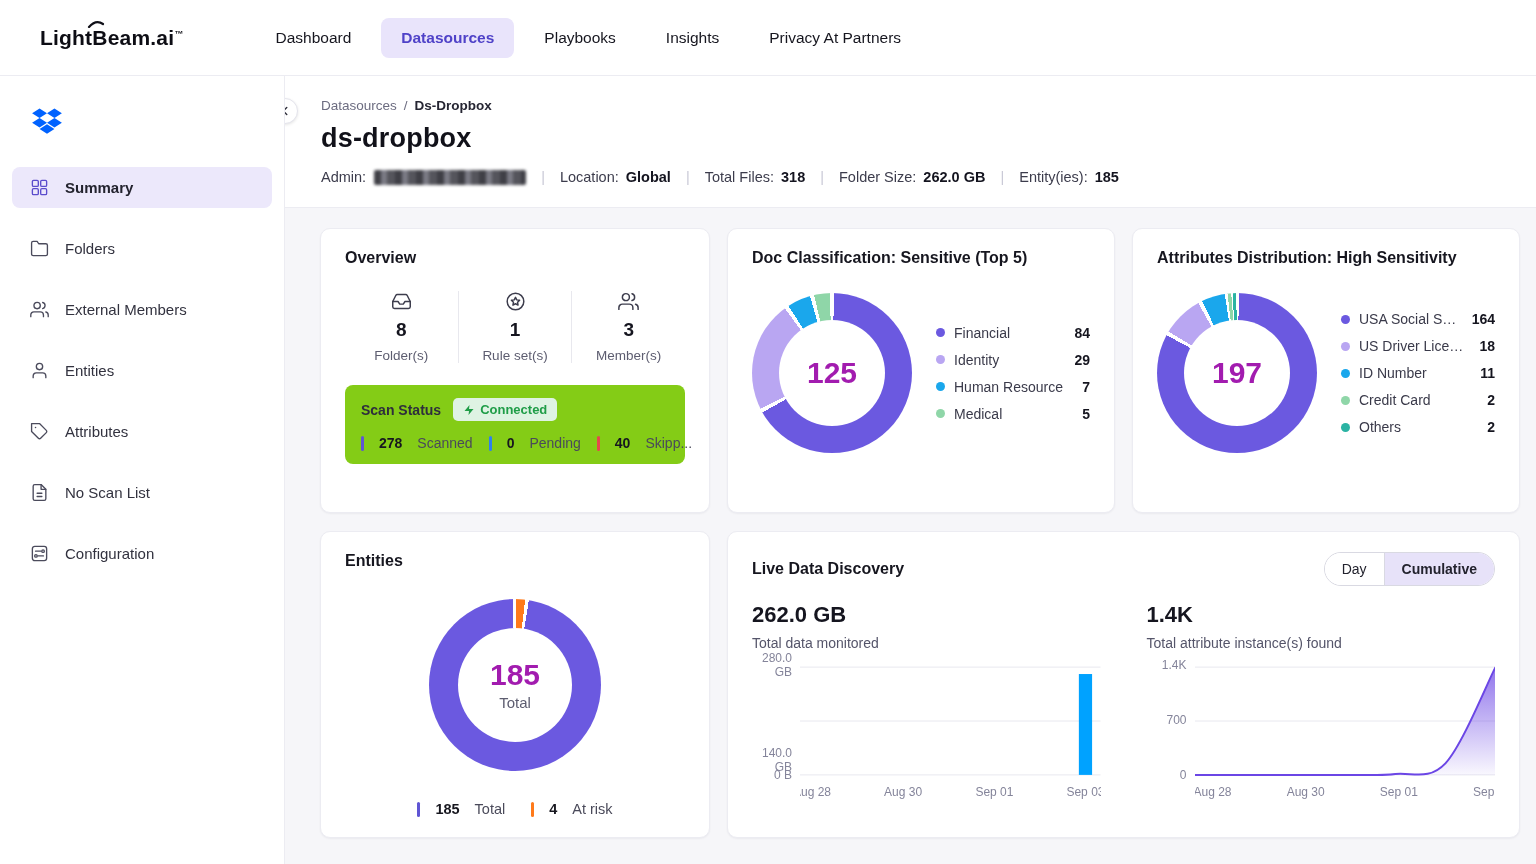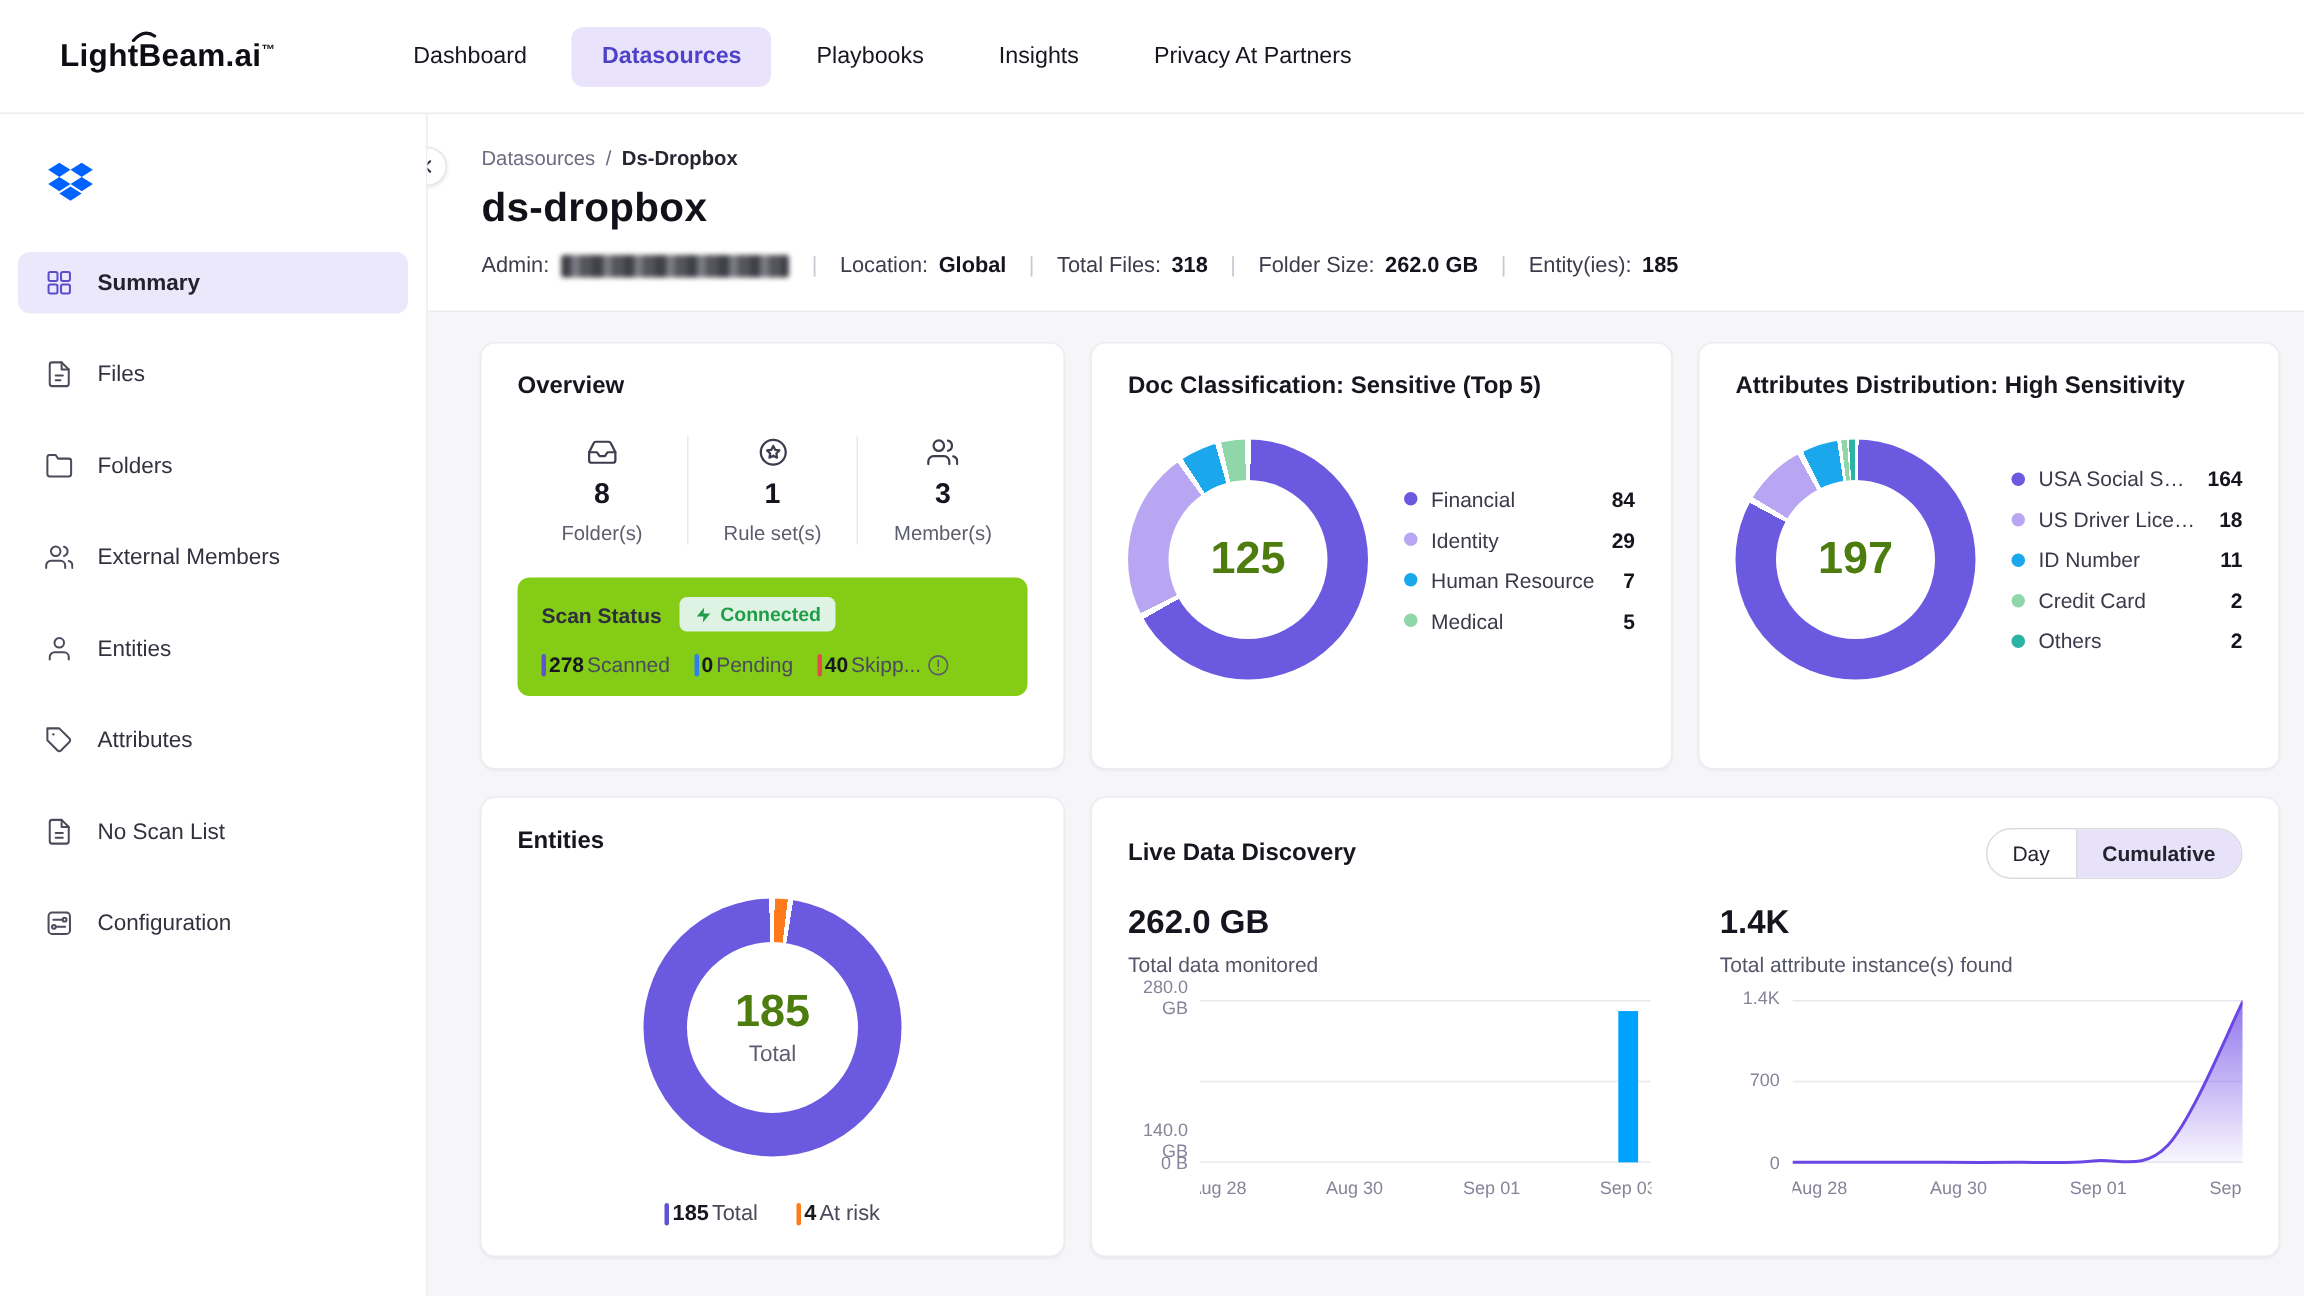--- a/index.html
+++ b/index.html
@@ -49,30 +49,30 @@
   .ov-stat:last-child{border-right:none}
   .ov-stat .icn{color:#3d3d4d}
   .ov-stat .icn svg{width:21px;height:21px}
   .ov-value{font-size:19px;font-weight:700;color:#15151f}
   .ov-label{font-size:13.5px;color:#5d5d70}
   .scan-box{margin-top:22px;background:#84cc16;border-radius:8px;padding:13px 16px}
   .scan-head{display:flex;align-items:center;gap:12px;font-size:14px;font-weight:600;color:#2e2e3c}
   .badge{display:inline-flex;align-items:center;gap:5px;background:#def3e3;color:#1f9d47;font-size:13px;font-weight:600;padding:4px 10px;border-radius:5px}
   .badge .icn svg{width:12px;height:12px}
   .scan-items{display:flex;align-items:center;gap:16px;margin-top:14px;font-size:14px;color:#4a4a5a}
-  .scan-item{display:flex;align-items:center;gap:2px}
+  .scan-item{display:flex;align-items:center;gap:15px}
   .scan-tick{width:3px;height:15px;border-radius:2px}
   .scan-num{font-weight:800;color:#17171f}
   .alert-icn{color:#5a5a68;display:flex;margin-left:2px}
   .alert-icn svg{width:15px;height:15px}
   
   .donut-row{display:flex;align-items:center;margin-top:26px;gap:24px}
   .donut{position:relative;width:160px;height:160px;border-radius:50%;flex:none}
   .donut .hole{position:absolute;inset:27px;background:#fff;border-radius:50%;display:flex;flex-direction:column;align-items:center;justify-content:center}
-  .donut-num{font-size:30px;font-weight:800;color:#4d7c0f}
+  .donut-num{font-size:30px;font-weight:800;color:#a21caf}
   .donut-sub{font-size:15px;color:#5d5d70;margin-top:2px}
   .legend{flex:1;display:flex;flex-direction:column;gap:11px;min-width:0}
   .legend-item{display:flex;align-items:center;font-size:14px;color:#3a3a4a}
   .dot{width:9px;height:9px;border-radius:50%;margin-right:9px;flex:none}
   .legend-label{flex:1;white-space:nowrap;overflow:hidden;text-overflow:ellipsis}
   .legend-value{font-weight:700;color:#15151f;margin-left:12px}
   
   .donut-wrap{flex:1;display:flex;align-items:center;justify-content:center;margin-top:4px}
   .donut.big{width:172px;height:172px}
   .donut.big .hole{inset:29px}
@@ -134,30 +134,20 @@
       <div class="side-item active">
         <span class="icn">
           <svg viewBox="0 0 24 24" fill="none" stroke="currentColor" stroke-width="1.7" stroke-linecap="round" stroke-linejoin="round">
             <rect x="3" y="3" width="7.5" height="7.5" rx="1.5"></rect>
             <rect x="13.5" y="3" width="7.5" height="7.5" rx="1.5"></rect>
             <rect x="3" y="13.5" width="7.5" height="7.5" rx="1.5"></rect>
             <rect x="13.5" y="13.5" width="7.5" height="7.5" rx="1.5"></rect>
           </svg>
         </span>
         <span>Summary</span>
-      </div>
-      <div class="side-item">
-        <span class="icn">
-          <svg viewBox="0 0 24 24" fill="none" stroke="currentColor" stroke-width="1.7" stroke-linecap="round" stroke-linejoin="round">
-            <path d="M14 2H6a2 2 0 0 0-2 2v16a2 2 0 0 0 2 2h12a2 2 0 0 0 2-2V8z"></path>
-            <path d="M14 2v6h6"></path>
-            <path d="M9 13h6M9 17h4"></path>
-          </svg>
-        </span>
-        <span>Files</span>
       </div>
       <div class="side-item">
         <span class="icn">
           <svg viewBox="0 0 24 24" fill="none" stroke="currentColor" stroke-width="1.7" stroke-linecap="round" stroke-linejoin="round">
             <path d="M22 19a2 2 0 0 1-2 2H4a2 2 0 0 1-2-2V5a2 2 0 0 1 2-2h5l2 3h9a2 2 0 0 1 2 2z"></path>
           </svg>
         </span>
         <span>Folders</span>
       </div>
       <div class="side-item">

